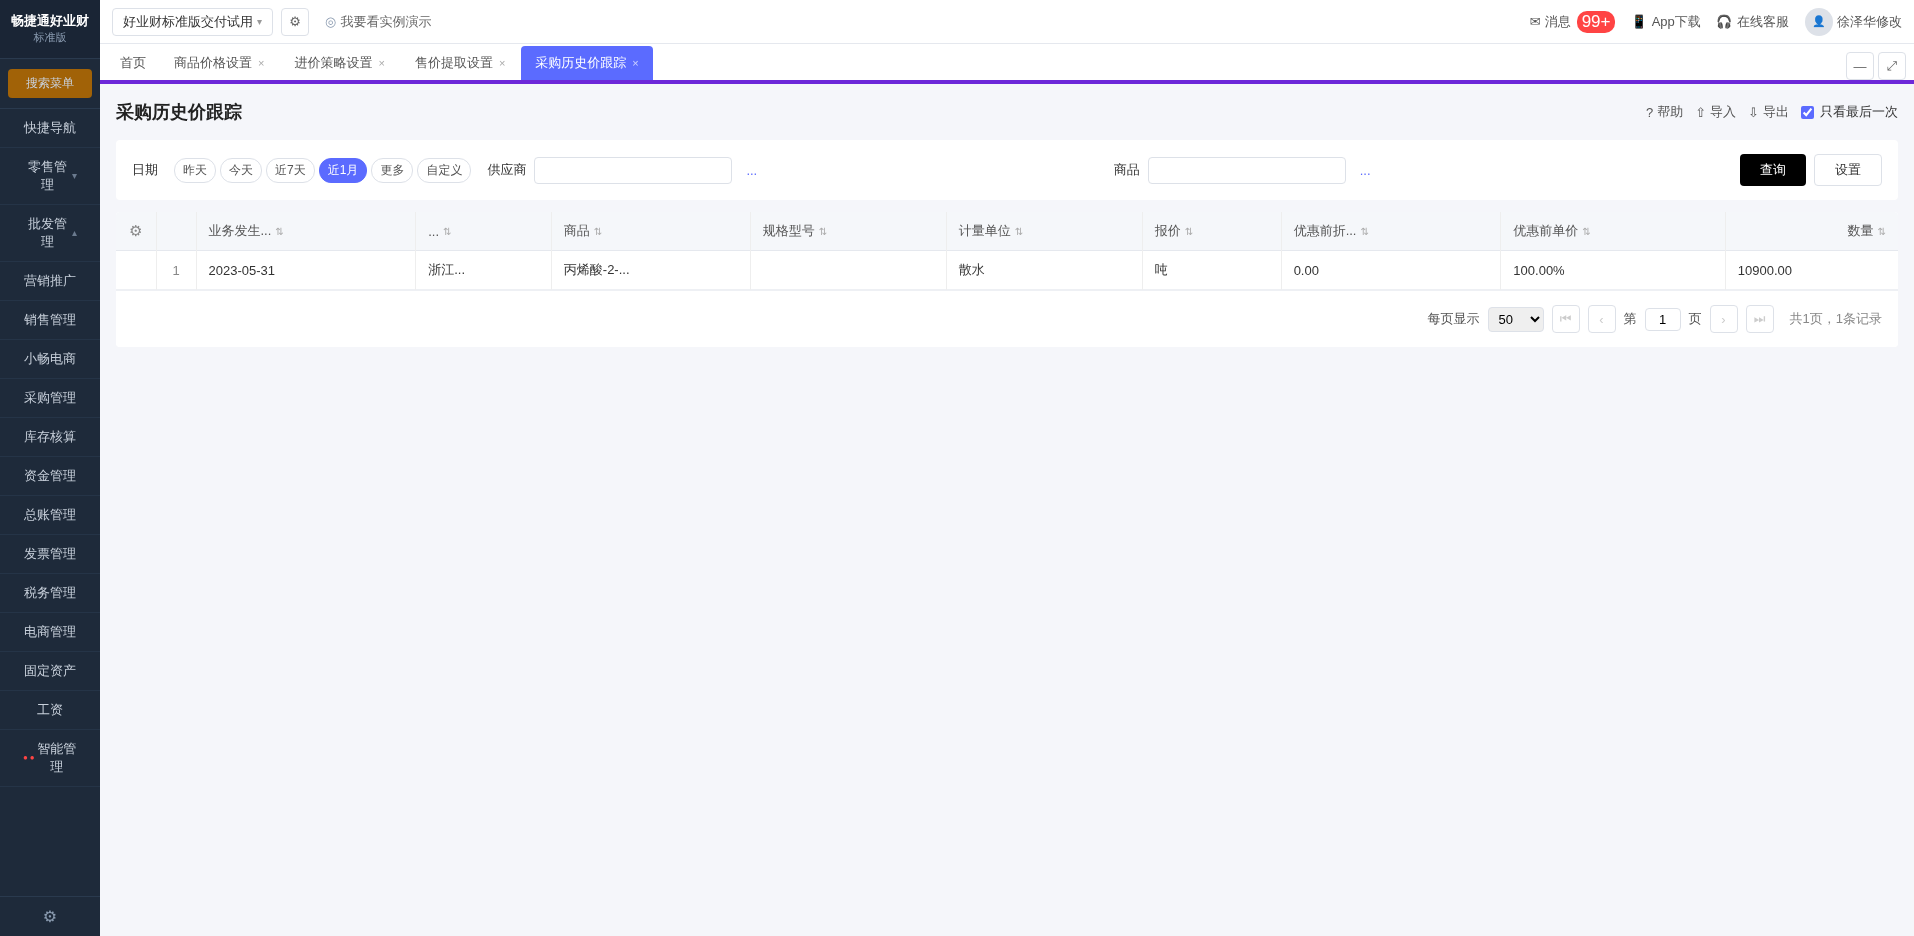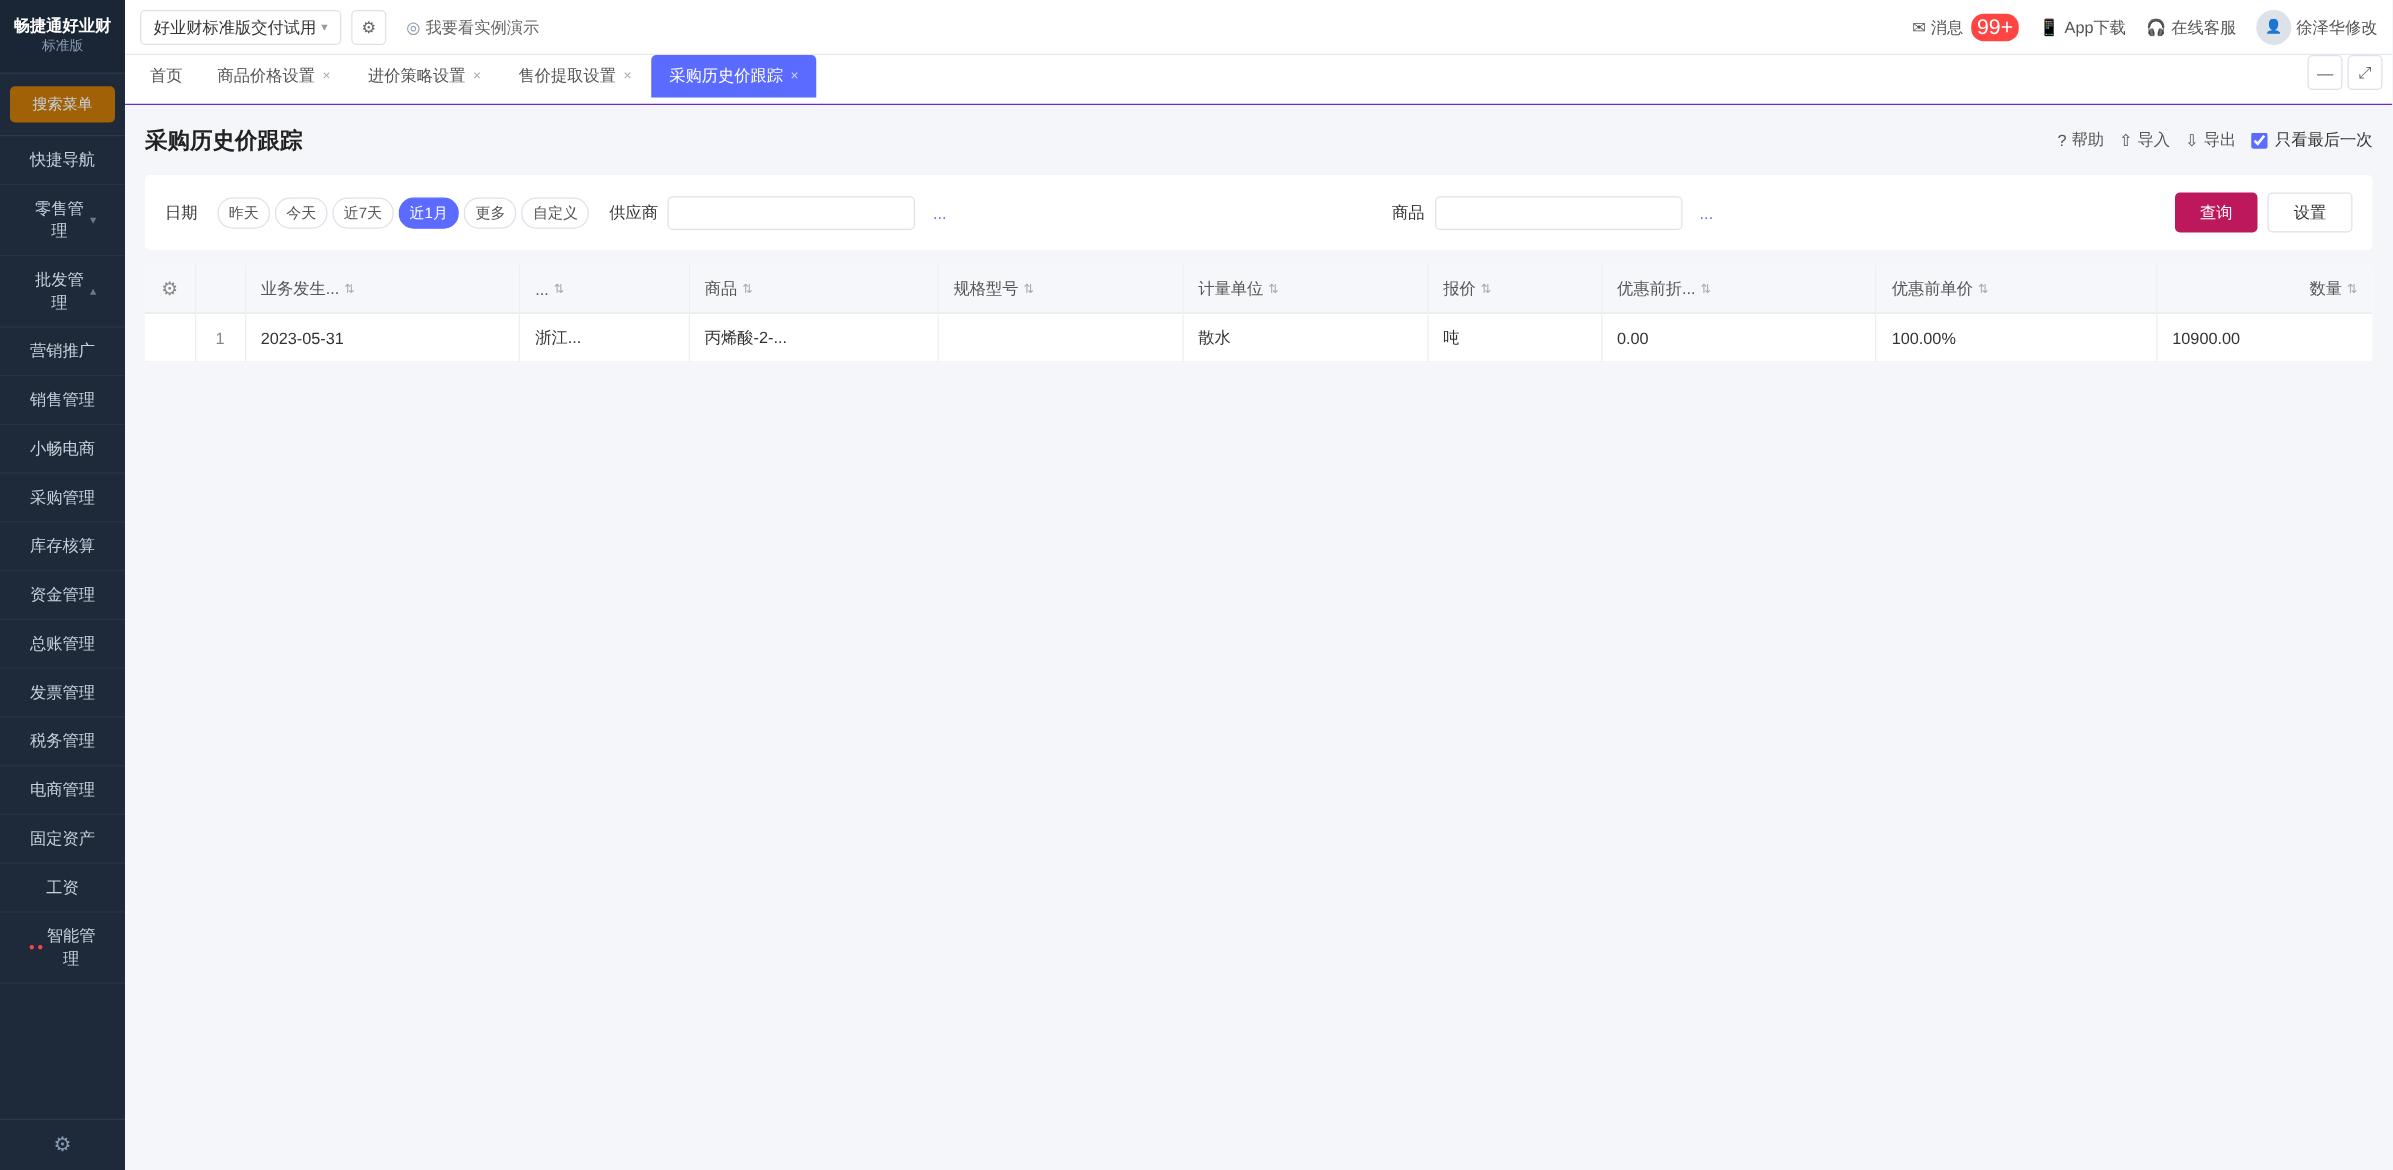--- a/index.html
+++ b/index.html
@@ -27,21 +27,21 @@
     .version-selector { display: flex; align-items: center; gap: 4px; border: 1px solid #dde1e8; border-radius: 4px; padding: 4px 10px; font-size: 13px; cursor: pointer; background: #fff; }
     .version-selector .arrow { color: #999; font-size: 10px; }
     .topbar-settings { width: 28px; height: 28px; border: 1px solid #dde1e8; border-radius: 4px; display: flex; align-items: center; justify-content: center; cursor: pointer; color: #666; }
     .topbar-demo { display: flex; align-items: center; gap: 4px; color: #666; font-size: 13px; cursor: pointer; margin-left: 8px; }
     .topbar-right { margin-left: auto; display: flex; align-items: center; gap: 16px; }
     .topbar-right-item { display: flex; align-items: center; gap: 4px; font-size: 13px; color: #555; cursor: pointer; }
     .badge { background: #ff4444; color: #fff; border-radius: 10px; padding: 1px 5px; font-size: 17px; margin-left: 2px; }
     .avatar-circle { width: 28px; height: 28px; border-radius: 50%; background: #dde1e8; display: flex; align-items: center; justify-content: center; font-size: 11px; color: #666; }
 
     
-    .tabs-bar { height: 40px; background: #fff; border-bottom: 1px solid #6d28d9; display: flex; align-items: flex-start; padding: 0 8px; gap: 2px; }
+    .tabs-bar { height: 40px; background: #fff; border-bottom: 4px solid #6d28d9; display: flex; align-items: flex-end; padding: 0 8px; gap: 2px; }
     .tab { display: flex; align-items: center; gap: 6px; padding: 8px 14px; font-size: 13px; color: #555; cursor: pointer; border-radius: 4px 4px 0 0; position: relative; white-space: nowrap; }
     .tab.active { background: #5b6bff; color: #fff; }
     .tab .close-btn { font-size: 11px; color: rgba(255,255,255,0.7); cursor: pointer; }
     .tab:not(.active) .close-btn { color: #aaa; }
     .tab-home { padding: 8px 12px; }
     .tabs-right { margin-left: auto; display: flex; align-items: center; gap: 4px; }
     .tabs-right-btn { width: 28px; height: 28px; display: flex; align-items: center; justify-content: center; cursor: pointer; color: #666; border: 1px solid #dde1e8; border-radius: 4px; }
 
     
     .page-content { flex: 1; overflow-y: auto; padding: 16px 16px; background: #f5f6fa; }
@@ -56,21 +56,21 @@
     .filter-area { background: #fff; border-radius: 4px; padding: 14px 16px; margin-bottom: 12px; }
     .filter-row { display: flex; align-items: center; gap: 16px; flex-wrap: wrap; }
     .filter-label { font-size: 13px; color: #333; white-space: nowrap; }
     .date-filters { display: flex; align-items: center; gap: 4px; }
     .date-btn { padding: 3px 8px; border: 1px solid #dde1e8; border-radius: 12px; font-size: 12px; cursor: pointer; color: #555; background: #fff; }
     .date-btn.active { background: #5b6bff; color: #fff; border-color: #5b6bff; }
     .date-range-text { font-size: 12px; color: #888; margin-top: 4px; }
     .filter-input { border: 1px solid #dde1e8; border-radius: 4px; padding: 5px 10px; font-size: 13px; color: #333; background: #fff; min-width: 180px; }
     .filter-more { color: #5b6bff; cursor: pointer; font-size: 13px; padding: 2px 6px; }
     .filter-actions { display: flex; gap: 8px; margin-left: auto; }
-    .btn-primary { background: #be185d; color: #fff; border: none; border-radius: 4px; padding: 6px 20px; font-size: 13px; cursor: pointer; }
+    .btn-primary { background: #000000; color: #fff; border: none; border-radius: 4px; padding: 6px 20px; font-size: 13px; cursor: pointer; }
     .btn-default { background: #fff; color: #333; border: 1px solid #dde1e8; border-radius: 4px; padding: 6px 20px; font-size: 13px; cursor: pointer; }
 
     
     .table-container { background: #fff; border-radius: 4px; overflow: auto; }
     table { width: 100%; border-collapse: collapse; font-size: 13px; }
     thead tr { background: #f5f7fa; border-bottom: 1px solid #e5e8ee; }
     thead th { padding: 10px 12px; text-align: left; color: #555; font-weight: 500; white-space: nowrap; border-right: 1px solid #eee; }
     thead th:last-child { border-right: none; }
     tbody tr { border-bottom: 1px solid #eef0f4; }
     tbody td { padding: 10px 12px; color: #333; white-space: nowrap; border-right: 1px solid #eee; }
@@ -355,16 +355,32 @@
             <td></td>
             <td>散水</td>
             <td>吨</td>
             <td>0.00</td>
             <td>100.00%</td>
             <td>10900.00</td>
           </tr>
         </tbody>
       </table>
 
+      <div class="pagination">
+        <span class="pagination-label">每页显示</span>
+        <select class="pagination-select">
+          <option value="50">50</option>
+          <option value="20">20</option>
+          <option value="100">100</option>
+        </select>
+        <button class="pagination-btn disabled">⏮</button>
+        <button class="pagination-btn disabled">‹</button>
+        <span class="pagination-label">第</span>
+        <input class="pagination-page-input" type="text" value="1" style="">
+        <span class="pagination-label">页</span>
+        <button class="pagination-btn disabled">›</button>
+        <button class="pagination-btn disabled">⏭</button>
+        <span class="pagination-info">共1页，1条记录</span>
+      </div>
     </div>
 
   </div>
 </div>
 
 </body></html>

